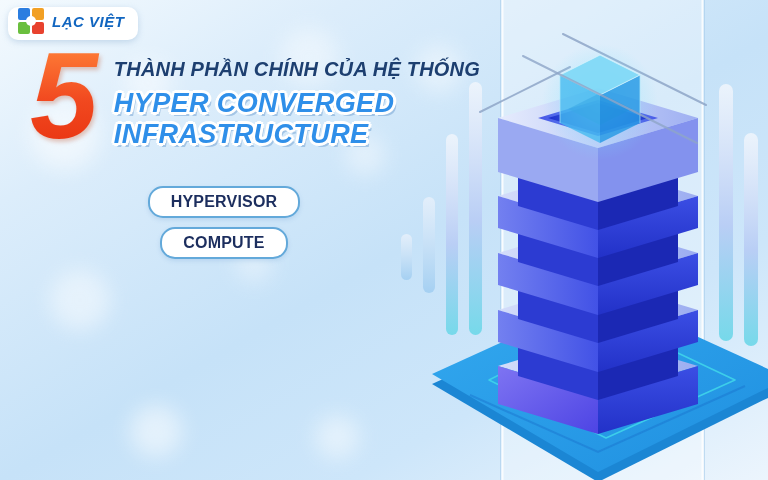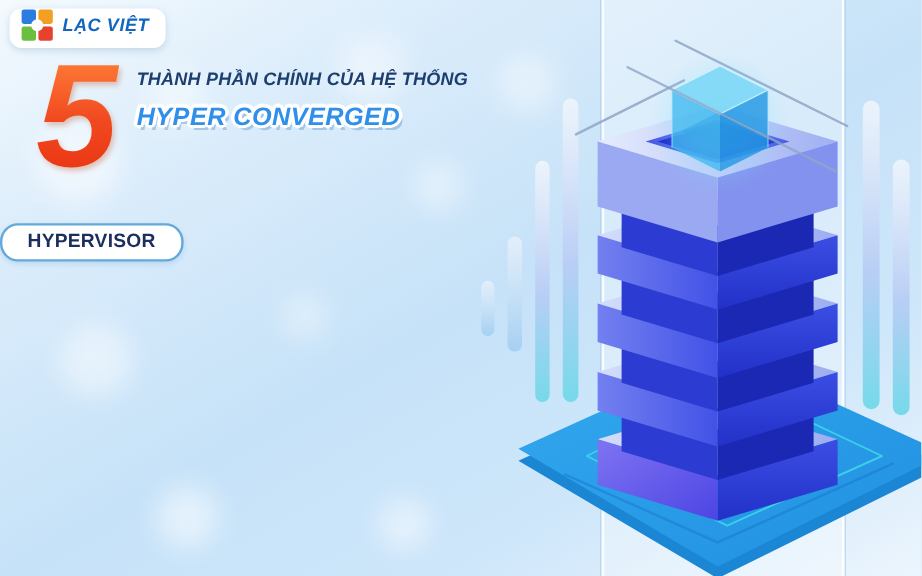--- a/index.html
+++ b/index.html
@@ -50,37 +50,37 @@
   .headline{position:absolute;left:30px;top:44px;z-index:2;display:flex;align-items:flex-start;}
   .big-number{
     font-size:122px;line-height:104px;font-weight:bold;font-style:italic;
     background:linear-gradient(180deg,#ff8038 0%,#f1481f 55%,#e93512 100%);
     -webkit-background-clip:text;background-clip:text;color:transparent;
     filter:drop-shadow(2px 3px 2px rgba(190,70,25,.30));
     padding-right:4px;
   }
   .headline-text{margin-left:12px;padding-top:14px;}
   .subtitle{
-    font-size:15px;font-weight:bold;font-style:italic;
+    font-size:20px;font-weight:bold;font-style:italic;
     color:#1d3f70;letter-spacing:.2px;white-space:nowrap;
   }
   .main-title{
     margin-top:7px;
-    font-size:21px;line-height:31px;font-weight:bold;font-style:italic;
+    font-size:27px;line-height:31px;font-weight:bold;font-style:italic;
     color:#2f8fe9;letter-spacing:.4px;white-space:nowrap;
     text-shadow:
       -2px -2px 0 #fff, 2px -2px 0 #fff, -2px 2px 0 #fff, 2px 2px 0 #fff,
       -3px 0 0 #fff, 3px 0 0 #fff, 0 -3px 0 #fff, 0 3px 0 #fff,
       3px 4px 0 rgba(100,150,205,.45);
   }
 
   
   .pills{
     position:absolute;left:0;top:186px;width:448px;z-index:2;
-    display:flex;flex-direction:row;align-items:center;gap:9px;
+    display:flex;flex-direction:column;align-items:center;gap:9px;
   }
   .pill{
     background:#ffffff;
     border:2px solid #63a9da;
     border-radius:15px;
     padding:5px 21px;
     font-size:16px;font-weight:bold;color:#1c2e5e;
     letter-spacing:.2px;white-space:nowrap;
     box-shadow:0 2px 4px rgba(110,160,210,.25);
   }
@@ -238,21 +238,23 @@
     </div>
     <span class="logo-text">LẠC VIỆT</span>
   </div>
 
   <div class="headline">
     <div class="big-number">5</div>
     <div class="headline-text">
       <div class="subtitle">THÀNH PHẦN CHÍNH CỦA HỆ THỐNG</div>
       <div class="main-title">
         <div>HYPER CONVERGED</div>
+        <div>INFRASTRUCTURE</div>
       </div>
     </div>
   </div>
 
   <div class="pills">
     <div class="pill">HYPERVISOR</div>
+    <div class="pill">COMPUTE</div>
   </div>
 
 </div>
 
 </body></html>

